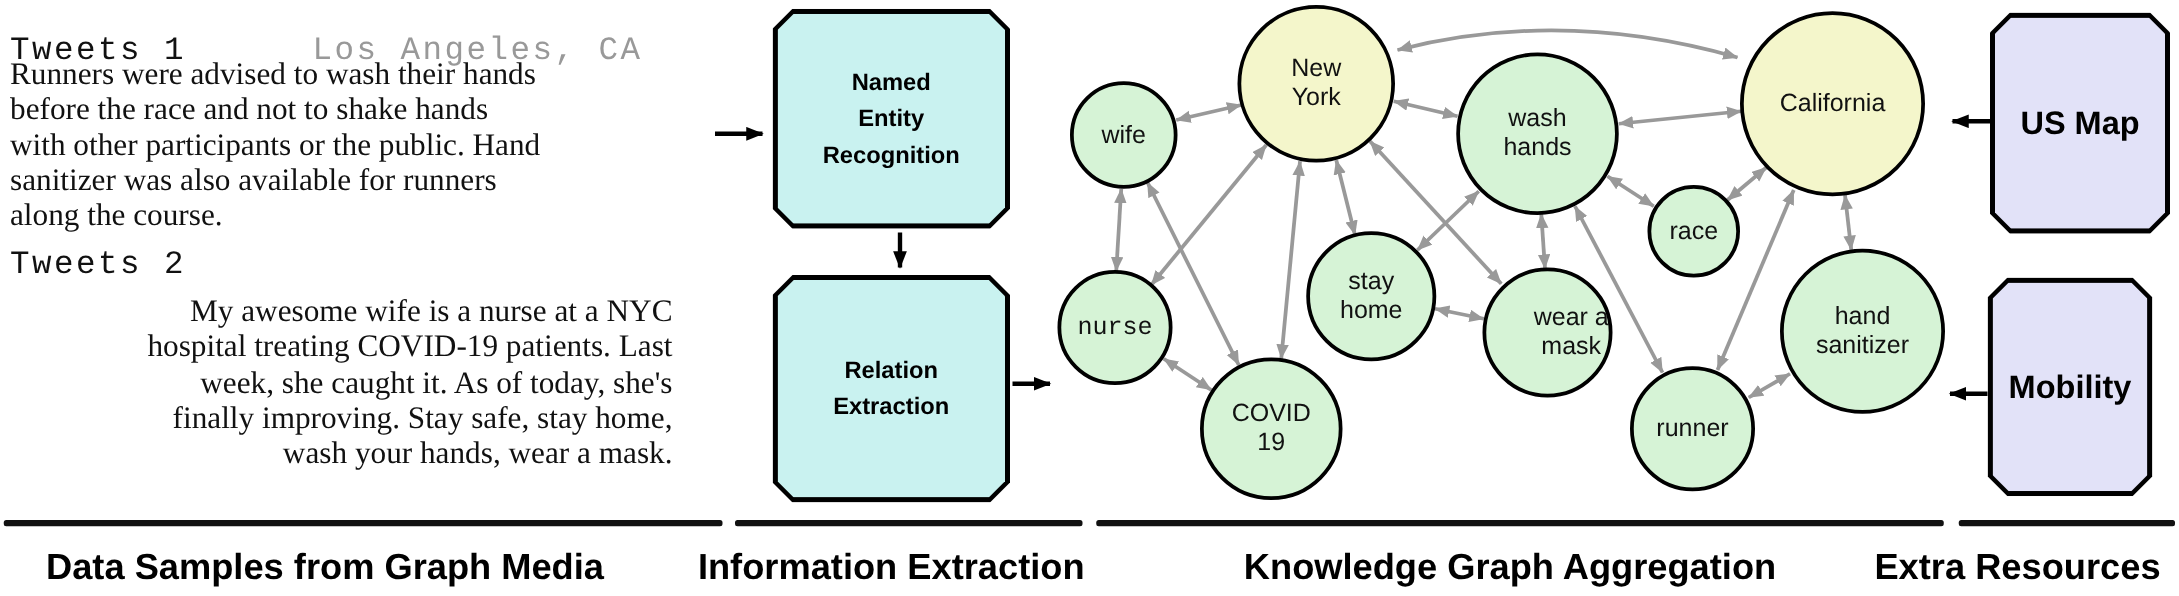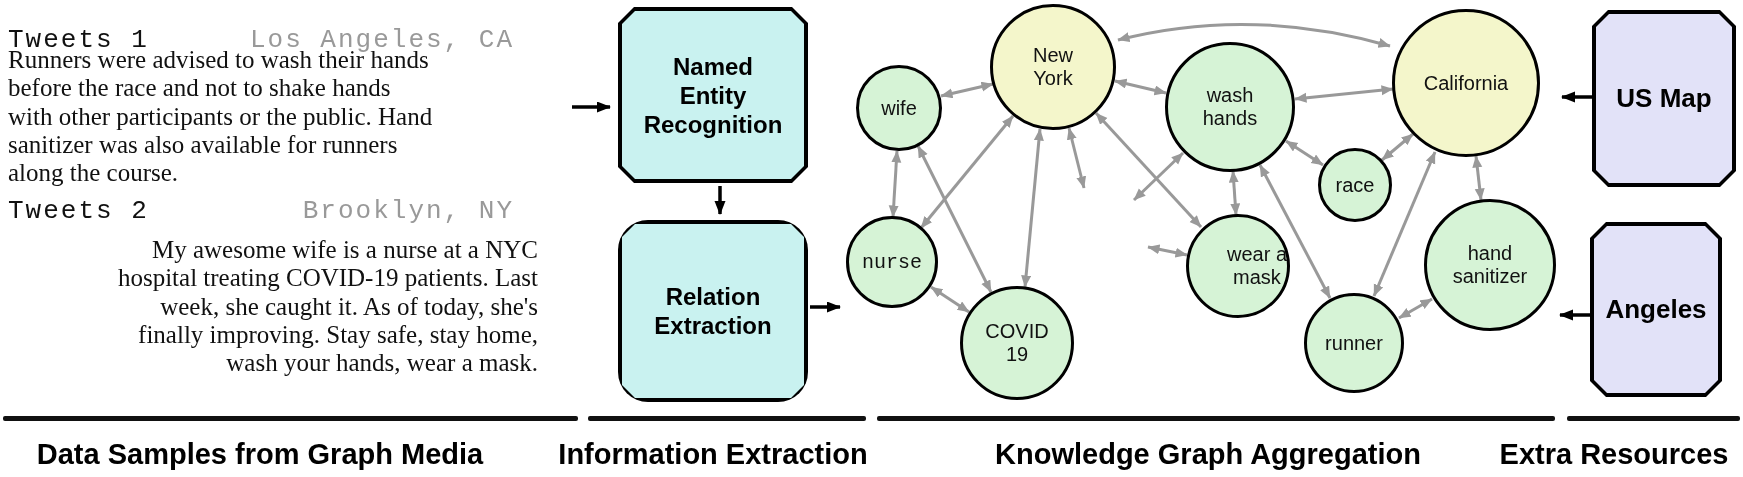--- a/index.html
+++ b/index.html
@@ -17,21 +17,21 @@
 
   
   .bevel{position:absolute;background:#000;
          clip-path:polygon(16px 0,calc(100% - 16px) 0,100% 16px,100% calc(100% - 16px),
                    calc(100% - 16px) 100%,16px 100%,0 calc(100% - 16px),0 16px);}
   .bevel .inner{position:absolute;inset:4px;display:flex;align-items:center;justify-content:center;
          text-align:center;clip-path:polygon(13px 0,calc(100% - 13px) 0,100% 13px,100% calc(100% - 13px),
                    calc(100% - 13px) 100%,13px 100%,0 calc(100% - 13px),0 13px);}
   .pipe .inner{background:var(--pipeline-box,#c9f2f0);}
   .res  .inner{background:var(--resource-box,#e2e2f8);}
-  .box-label{font-weight:bold;font-size:24px;line-height:29px;color:#000;white-space:pre-line;}
+  .box-label{font-weight:bold;font-size:19px;line-height:29px;color:#000;white-space:pre-line;}
   .res-label{font-weight:bold;font-size:26px;color:#000;white-space:pre-line;}
 
   
   .node{position:absolute;border:3.5px solid #000;border-radius:50%;
         background:var(--entity-node,#d6f3d6);display:flex;align-items:center;justify-content:center;
         text-align:center;box-sizing:border-box;}
   .node.loc{background:var(--location-node,#f4f6cb);}
   .node-label{font-size:20px;line-height:23px;color:#111;white-space:pre-line;}
 
   
@@ -96,38 +96,37 @@
   <div class="tweet-body" style="top:46px;">
     <div>Runners were advised to wash their hands</div>
     <div>before the race and not to shake hands</div>
     <div>with other participants or the public. Hand</div>
     <div>sanitizer was also available for runners</div>
     <div>along the course.</div>
   </div>
 
   <div class="tweet-header" style="top:196px;">
     <span>Tweets 2</span>
-    <span class="tweet-location" style="color: rgb(153, 153, 153);">Brooklyn, NY</span>
   </div>
   <div class="tweet-body" style="top:236px;text-align:right;">
     <div>My awesome wife is a nurse at a NYC</div>
     <div>hospital treating COVID-19 patients. Last</div>
     <div>week, she caught it. As of today, she's</div>
     <div>finally improving. Stay safe, stay home,</div>
     <div>wash your hands, wear a mask.</div>
   </div>
 
   <div class="bevel pipe" style="left:618px;top:7px;width:190px;height:176px;">
     <div class="inner">
       <span class="box-label">Named
 Entity
 Recognition</span>
     </div>
   </div>
-  <div class="bevel pipe" style="left:618px;top:220px;width:190px;height:182px;border-radius:30px;">
+  <div class="bevel pipe" style="left:618px;top:220px;width:190px;height:182px;">
     <div class="inner">
       <span class="box-label">Relation
 Extraction</span>
     </div>
   </div>
 
   <div class="node" style="left:856px;top:65px;width:86px;height:86px;">
       <span class="node-label">wife</span>
     </div>
   <div class="node loc" style="left:990px;top:4px;width:126px;height:126px;">
@@ -140,20 +139,24 @@
     </div>
   <div class="node loc" style="left:1392px;top:9px;width:148px;height:148px;">
       <span class="node-label">California</span>
     </div>
   <div class="node" style="left:1318px;top:148px;width:74px;height:74px;">
       <span class="node-label">race</span>
     </div>
   <div class="node" style="left:846px;top:216px;width:92px;height:92px;font-family:Liberation Mono, monospace;">
       <span class="node-label">nurse</span>
     </div>
+  <div class="node" style="left:1045px;top:185px;width:104px;height:104px;">
+      <span class="node-label">stay
+home</span>
+    </div>
   <div class="node" style="left:1186px;top:214px;width:104px;height:104px;justify-content:flex-end;">
       <span class="node-label">wear a
 mask</span>
     </div>
   <div class="node" style="left:960px;top:286px;width:114px;height:114px;">
       <span class="node-label">COVID
 19</span>
     </div>
   <div class="node" style="left:1304px;top:293px;width:100px;height:100px;">
       <span class="node-label">runner</span>
@@ -163,21 +166,21 @@
 sanitizer</span>
     </div>
 
   <div class="bevel res" style="left:1592px;top:10px;width:144px;height:177px;">
     <div class="inner">
       <span class="res-label">US Map</span>
     </div>
   </div>
   <div class="bevel res" style="left:1590px;top:222px;width:132px;height:175px;">
     <div class="inner">
-      <span class="res-label">Angeles</span>
+      <span class="res-label">Mobility</span>
     </div>
   </div>
 
   <div class="divider" style="left:3px;width:575px;"></div>
   <div class="divider" style="left:588px;width:278px;"></div>
   <div class="divider" style="left:877px;width:678px;"></div>
   <div class="divider" style="left:1567px;width:173px;"></div>
 
   <div class="caption" style="left:260px;">Data Samples from Graph Media</div>
   <div class="caption" style="left:713px;">Information Extraction</div>

